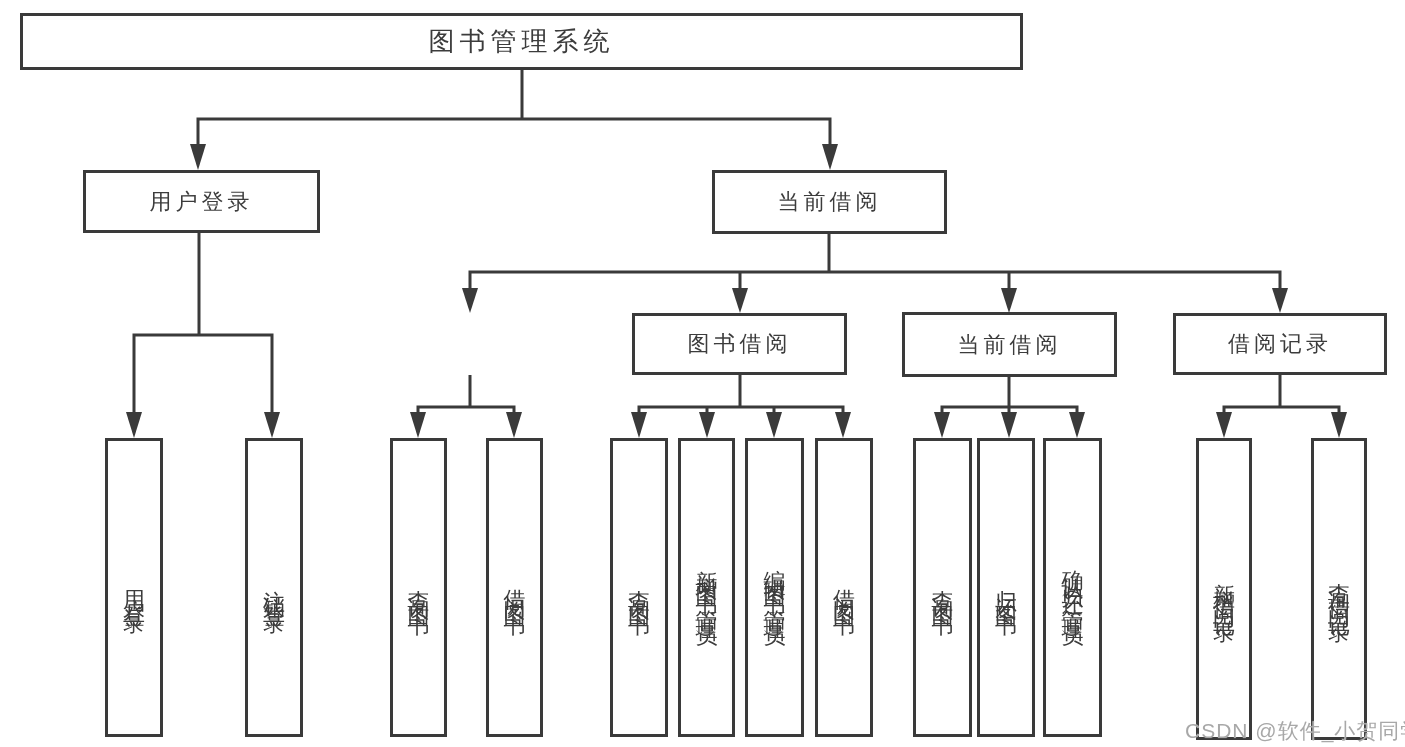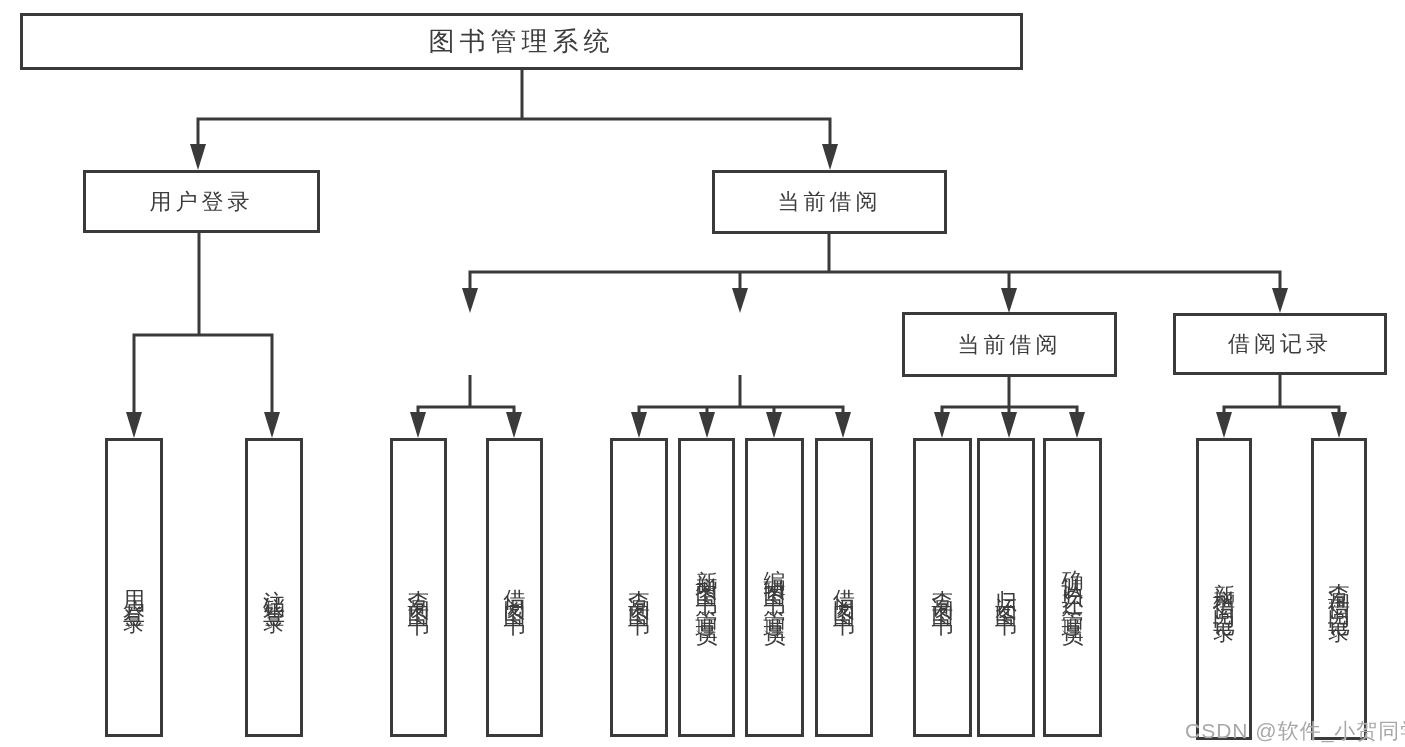--- a/index.html
+++ b/index.html
@@ -111,20 +111,23 @@
     <span class="label">图书管理系统</span>
   </div>
 
   <div class="node hnode" style="left:83px; top:170px; width:237px; height:63px;">
     <span class="label">用户登录</span>
   </div>
   <div class="node hnode" style="left:712px; top:170px; width:235px; height:64px;">
     <span class="label">当前借阅</span>
   </div>
 
+  <div class="node hnode" style="left:632px; top:313px; width:215px; height:62px;">
+    <span class="label">图书借阅</span>
+  </div>
   <div class="node hnode" style="left:902px; top:312px; width:215px; height:65px;">
     <span class="label">当前借阅</span>
   </div>
   <div class="node hnode" style="left:1173px; top:313px; width:214px; height:62px;">
     <span class="label">借阅记录</span>
   </div>
 
   <div class="node vnode" style="left:105px; top:438px; width:58px; height:299px;">
     <span class="vtext">用户登录</span>
   </div>

